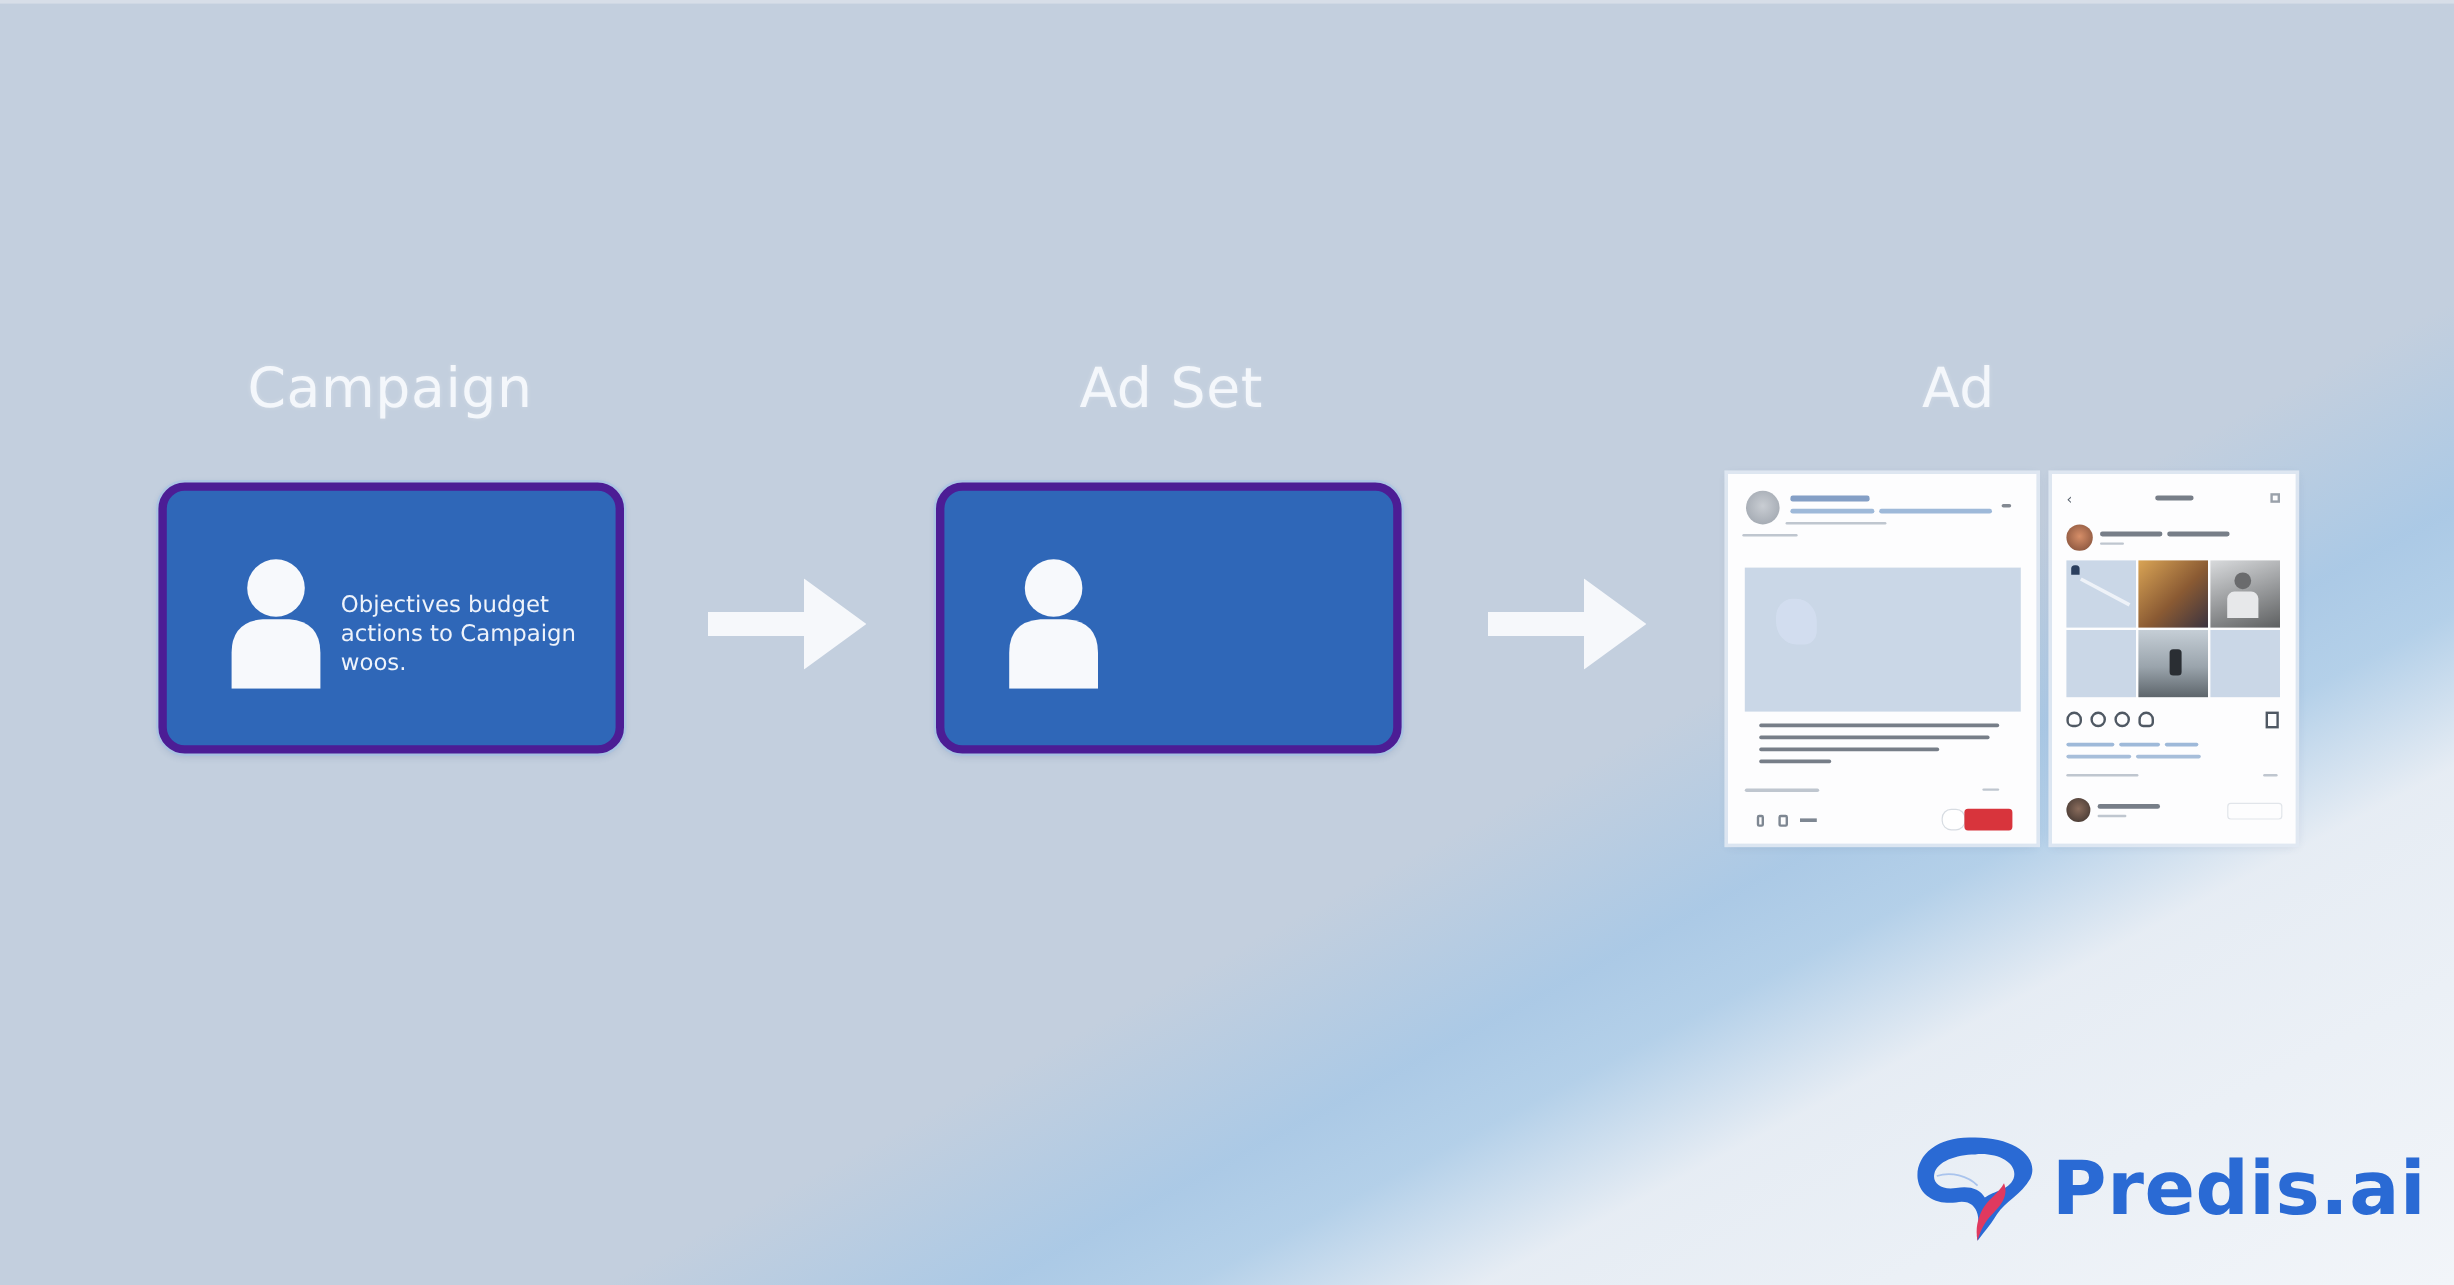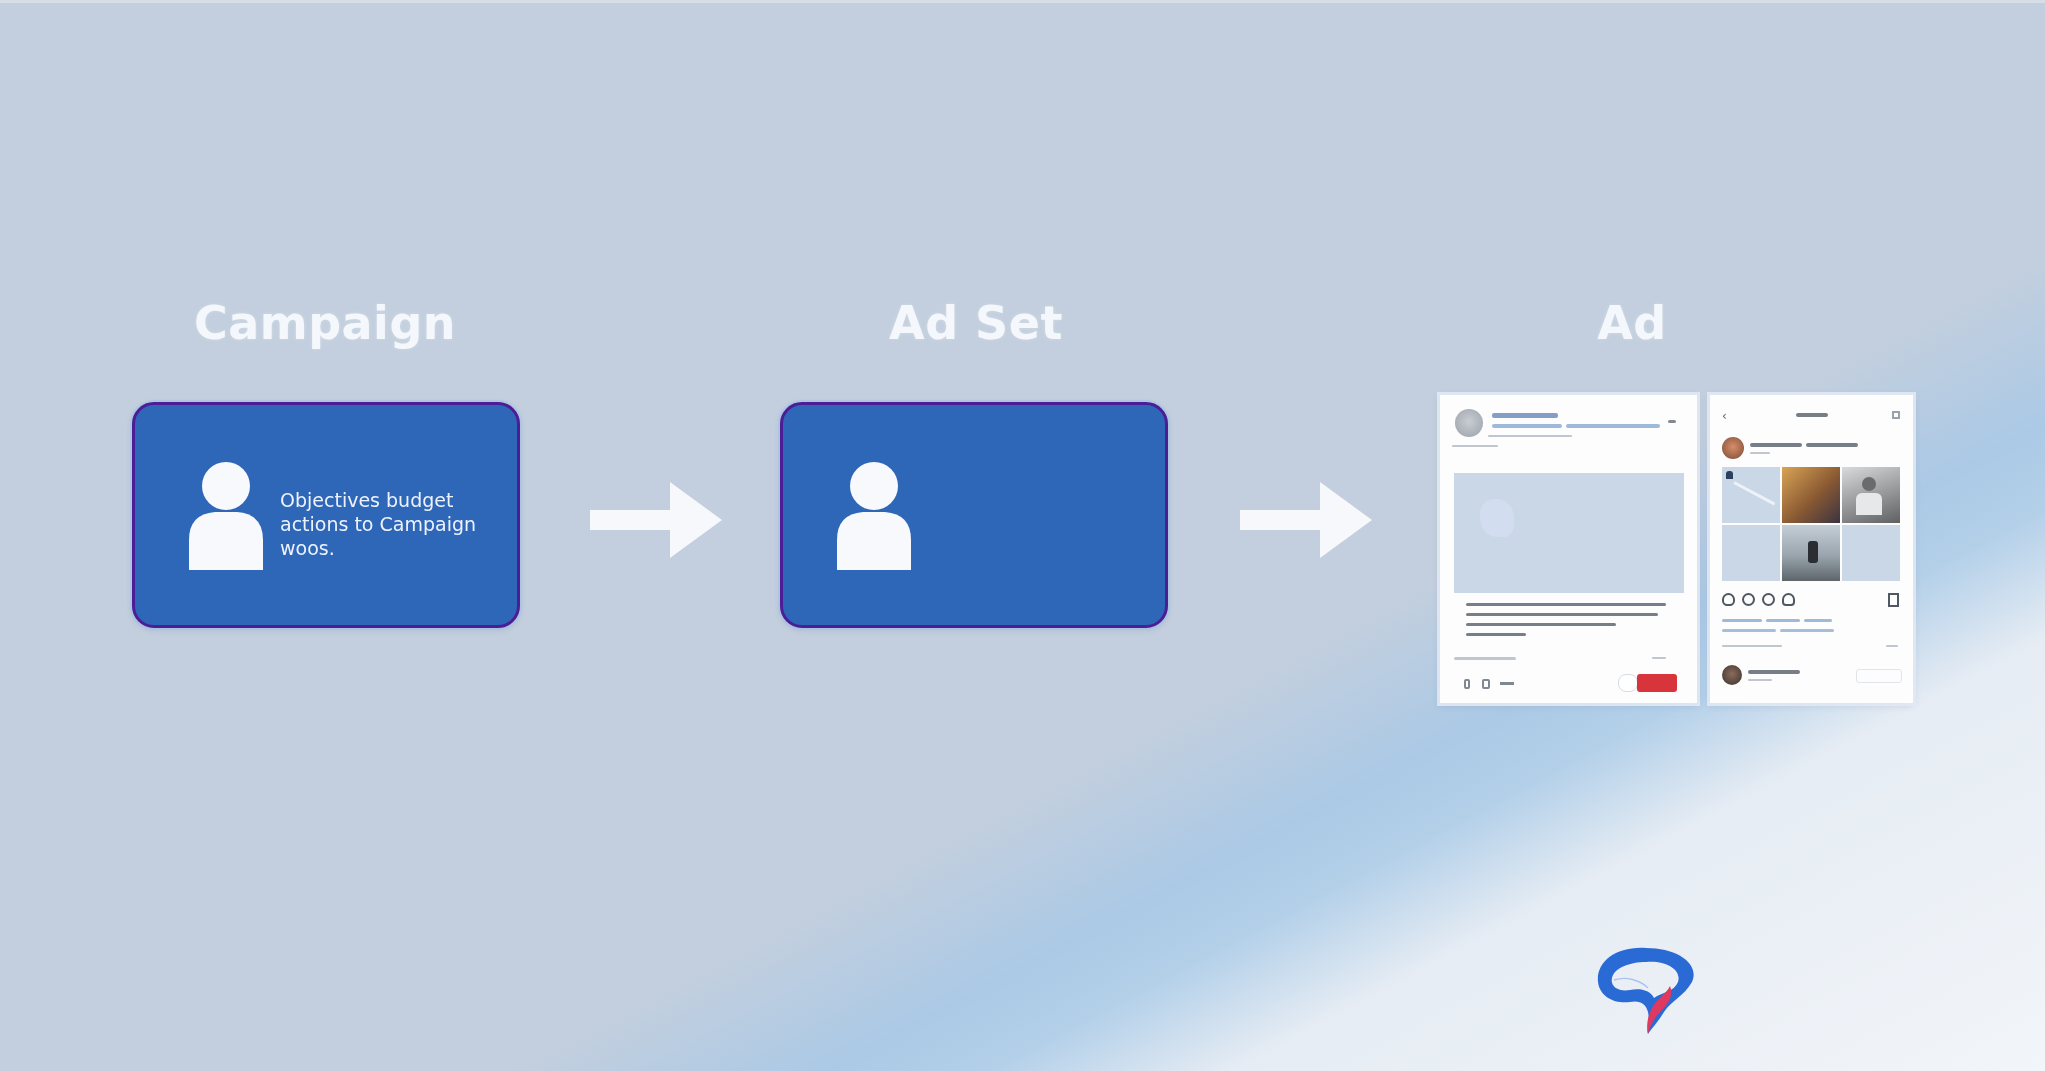--- a/index.html
+++ b/index.html
@@ -20,33 +20,33 @@
         rgba(232,238,245,0.95) 80%,
         rgba(242,245,249,1) 100%);
     pointer-events: none;
   }
   .top-edge { position: absolute; left: 0; right: 0; top: 0; height: 3px; background: #d7dee8; }
 
   .heading {
     position: absolute;
     color: #f4f7fb;
     font-size: 46px;
-    font-weight: 700;
+    font-weight: 400;
     letter-spacing: 0.5px;
     text-align: left;
     transform: translateX(-50%);
     white-space: nowrap;
     text-shadow: 0 0 4px rgba(255,255,255,0.25);
   }
 
   .stage-box {
     position: absolute;
     width: 388px; height: 226px;
     background: #2f67b8;
-    border: 3px solid #4c1d95;
+    border: 7px solid #4c1d95;
     border-radius: 22px;
     box-shadow: 0 0 0 2px rgba(160,195,235,0.55), 0 2px 6px rgba(40,70,120,0.15);
     display: flex; align-items: center;
   }
   .person-icon { position: absolute; left: 50px; top: 53px; width: 82px; height: 112px; }
   .stage-text {
     position: absolute; left: 145px; top: 83px;
     color: #eef3fb;
     font-size: 19px; line-height: 24px;
     width: 220px;
@@ -191,13 +191,14 @@
   <div class="bar light" style="left:38px; top:284px; width:24px; height:2px;"></div>
   <div style="position:absolute; left:146px; top:274px; width:46px; height:14px; border:1px solid #e1e5ea; border-radius:3px;"></div>
 </div>
 
 <div class="logo">
   <svg class="logo-icon" viewBox="0 0 112 96">
     <path d="M54 6 C24 4 4 20 6 40 C8 56 24 62 38 60 C48 58 54 62 56 70 C58 78 54 86 56 92 C60 86 66 80 72 70 C80 58 92 54 100 40 C108 22 86 6 54 6 Z M54 20 C74 18 90 28 86 40 C82 50 70 50 62 56 C58 48 48 46 38 48 C26 50 18 44 20 36 C22 26 38 20 54 20 Z" fill="#2a6ad4"></path>
     <path d="M78 44 C82 54 76 62 68 70 C62 76 58 84 56 92 C54 82 56 74 60 66 C64 58 74 52 78 44 Z" fill="#e0395f"></path>
     <path d="M22 38 C34 34 48 38 56 46" stroke="#7fa6e8" stroke-width="1.4" fill="none" opacity="0.6"></path>
   </svg>
+  <span class="logo-text">Predis.ai</span>
 </div>
 
 </body></html>

